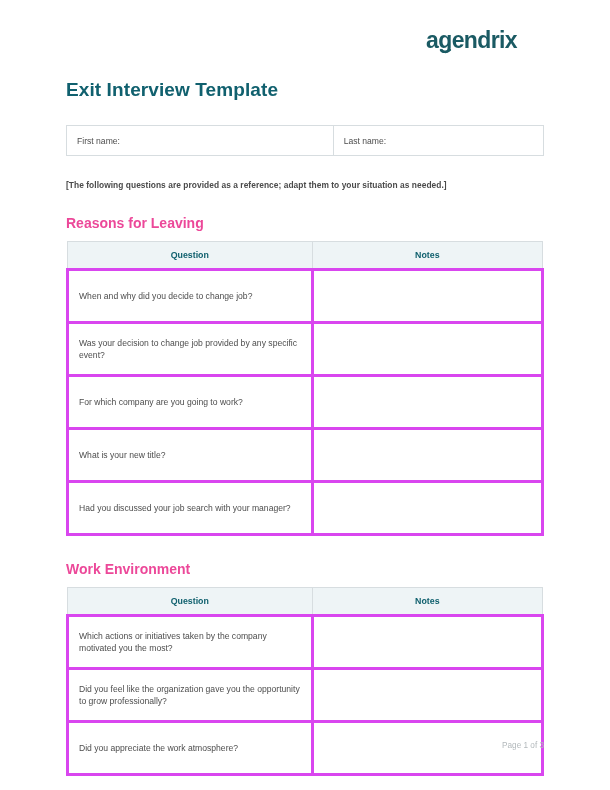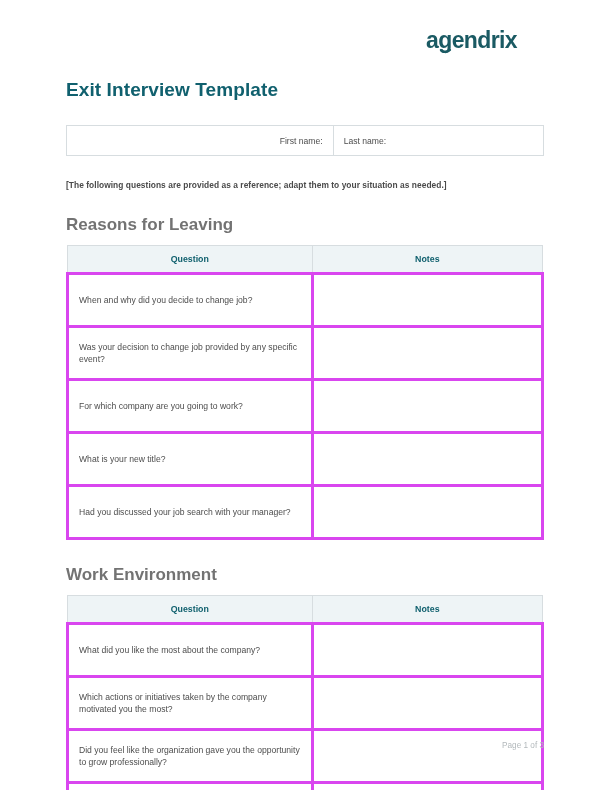--- a/index.html
+++ b/index.html
@@ -56,37 +56,37 @@
     table-layout: fixed;
   }
   .info-table td {
     border: 1px solid #d7dde0;
     height: 29px;
     padding: 0 10px;
     font-size: 8.6px;
     color: #4d4d4d;
     vertical-align: middle;
   }
-  .info-table td.left-cell { width: 51.5%; text-align: right; }
+  .info-table td.left-cell { width: 51.5%; }
 
   
   .instruction {
     margin-top: 24px;
     font-size: 8.4px;
     font-weight: bold;
     color: #4a4a4a;
     letter-spacing: 0.05px;
   }
 
   
   .section { margin-top: 25px; }
   .section-heading {
-    font-size: 17px;
-    font-weight: bold;
-    color: #737373;
+    font-size: 14px;
+    font-weight: bold;
+    color: #ec4899;
     margin: 16px 0 10px 0;
   }
 
   .q-table {
     width: 100%;
     border-collapse: collapse;
     table-layout: fixed;
     padding-left: 32px;
   }
   .q-table th {
@@ -195,24 +195,20 @@
           <col>
         </colgroup>
       <thead>
         <tr>
           <th>Question</th>
           <th>Notes</th>
         </tr>
       </thead>
       <tbody>
         <tr>
-          <td>What did you like the most about the company?</td>
-          <td class="notes-cell"></td>
-        </tr>
-        <tr>
           <td>Which actions or initiatives taken by the company motivated you the most?</td>
           <td class="notes-cell"></td>
         </tr>
         <tr>
           <td>Did you feel like the organization gave you the opportunity to grow professionally?</td>
           <td class="notes-cell"></td>
         </tr>
         <tr>
           <td>Did you appreciate the work atmosphere?</td>
           <td class="notes-cell"></td>

